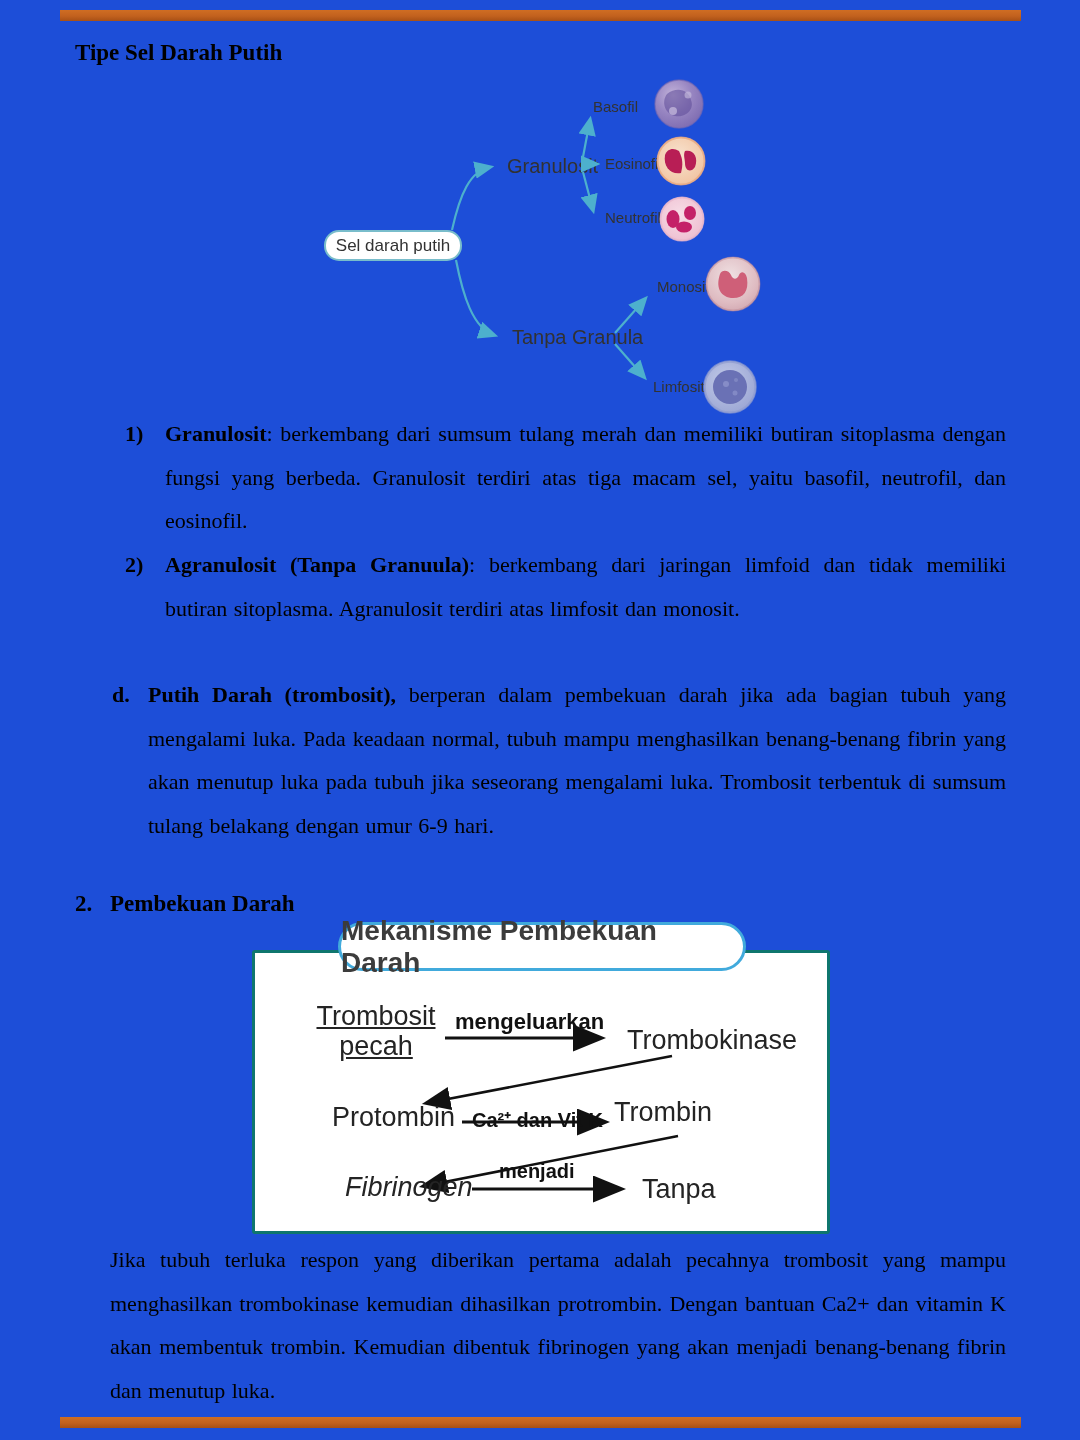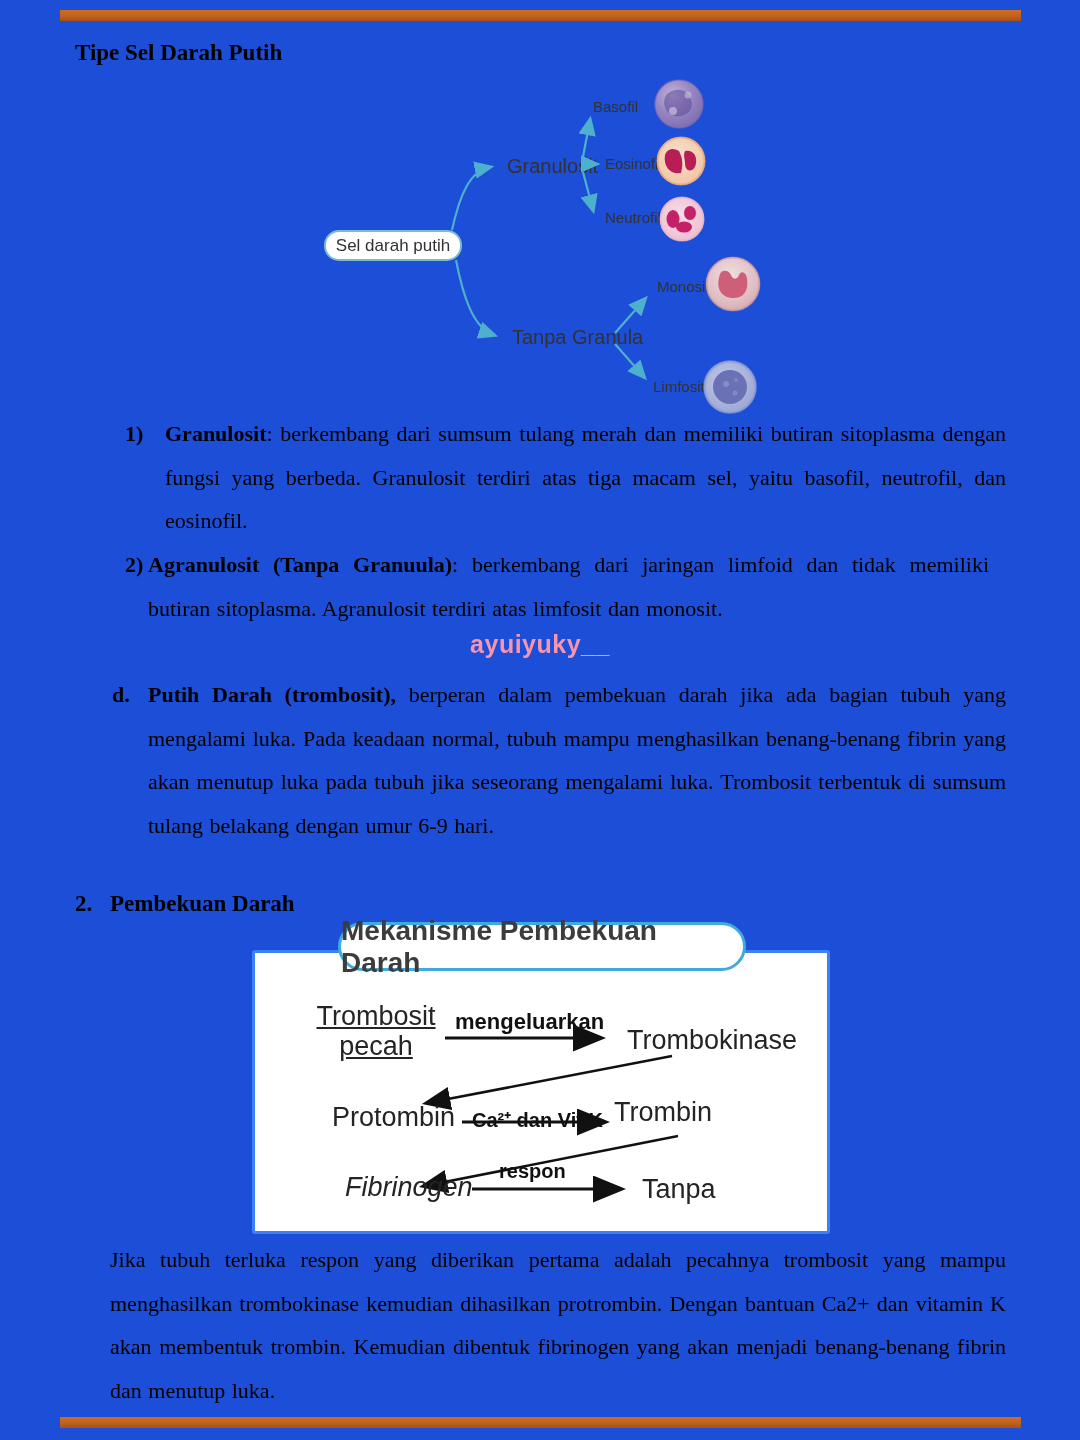--- a/index.html
+++ b/index.html
@@ -34,21 +34,21 @@
     position:absolute; left:0; width:100%; top:630px; text-align:center;
     font-family:"Liberation Sans",sans-serif; font-weight:bold; font-size:25px;
     color:#f595ae; letter-spacing:0.5px;
   }
   .sec-num   { position:absolute; font-weight:bold; font-size:23px; }
   .sec-title { position:absolute; font-weight:bold; font-size:23px; }
 
   
   .mech-box {
     position:absolute; left:252px; top:950px; width:572px; height:278px;
-    border:3px solid #3b82f6; border-radius:3px; background:#fff;
+    border:3px solid #0f766e; border-radius:3px; background:#fff;
     font-family:"Liberation Sans",sans-serif;
   }
   .mech-pill {
     position:absolute; left:83px; top:-31px; width:402px; height:43px;
     border:3px solid #41aadc; border-radius:26px; background:#fff;
     display:flex; align-items:center; justify-content:center;
     font-size:28px; font-weight:600; color:#3c3c3c; z-index:2;
   }
   .mech-arrows { position:absolute; left:0; top:0; }
   .mech-label {
@@ -155,23 +155,22 @@
       <circle cx="5" cy="6" r="2.5" fill="#8d94cc" opacity="0.7"></circle>
       <circle cx="6" cy="-7" r="2" fill="#8d94cc" opacity="0.6"></circle>
       <circle r="25.5" fill="none" stroke="#8f9bd0" stroke-width="2.5" opacity="0.7"></circle>
     </g>
   </svg>
 
   <div class="list-num" style="left:125px; top:412px;">1)</div>
   <div class="body-block" style="left:165px; top:412px; width:841px;"><b>Granulosit</b><span>: berkembang dari sumsum tulang merah dan memiliki butiran sitoplasma dengan fungsi yang berbeda. Granulosit terdiri atas tiga macam sel, yaitu basofil, neutrofil, dan eosinofil.</span></div>
 
   <div class="list-num" style="left:125px; top:543px;">2)</div>
-  <div class="body-block" style="left:148px; top:543px; width:841px;font-family:Liberation Serif, serif;"><b>Agranulosit (Tanpa Granuula)</b><span>: berkembang dari jaringan limfoid dan tidak memiliki butiran sitoplasma. Agranulosit terdiri atas limfosit dan monosit.</span></div>
-
-  <div class="watermark">ayuiyuky__</div>
+  <div class="body-block" style="left:165px; top:543px; width:841px;font-family:Liberation Serif, serif;"><b>Agranulosit (Tanpa Granuula)</b><span>: berkembang dari jaringan limfoid dan tidak memiliki butiran sitoplasma. Agranulosit terdiri atas limfosit dan monosit.</span></div>
+
 
   <div class="list-num" style="left:112px; top:673px;">d.</div>
   <div class="body-block" style="left:148px; top:673px; width:858px;"><b>Putih Darah (trombosit),</b><span> berperan dalam pembekuan darah jika ada bagian tubuh yang mengalami luka. Pada keadaan normal, tubuh mampu menghasilkan benang-benang fibrin yang akan menutup luka pada tubuh jika seseorang mengalami luka. Trombosit terbentuk di sumsum tulang belakang dengan umur 6-9 hari.</span></div>
 
   <div class="sec-num" style="left:75px; top:891px;">2.</div>
   <div class="sec-title" style="left:110px; top:891px;">Pembekuan Darah</div>
 
   <div class="mech-box">
     <div class="mech-pill">
       <span>Mekanisme Pembekuan Darah</span>
@@ -192,21 +191,21 @@
 
     <div class="mech-label mech-from-block" style="left:48px; top:48px; width:146px;text-decoration:underline;">Trombosit pecah</div>
     <div class="mech-arrow-label" style="left:200px; top:56px; font-size:22px;">mengeluarkan</div>
     <div class="mech-label" style="left:372px; top:72px;">Trombokinase</div>
 
     <div class="mech-label" style="left:77px; top:149px;">Protombin</div>
     <div class="mech-arrow-label" style="left:217px; top:153px; font-size:20px;">Ca²⁺ dan Vit K</div>
     <div class="mech-label" style="left:359px; top:144px;">Trombin</div>
 
     <div class="mech-label" style="left:90px; top:219px;font-style:italic;">Fibrinogen</div>
-    <div class="mech-arrow-label" style="left:244px; top:207px; font-size:20px;">respon</div>
+    <div class="mech-arrow-label" style="left:244px; top:207px; font-size:20px;">menjadi</div>
     <div class="mech-label" style="left:387px; top:221px;">Tanpa</div>
   </div>
 
   <div class="body-block" style="left:110px; top:1238px; width:896px;">Jika tubuh terluka respon yang diberikan pertama adalah pecahnya trombosit yang mampu menghasilkan trombokinase kemudian dihasilkan protrombin. Dengan bantuan Ca2+ dan vitamin K akan membentuk trombin. Kemudian dibentuk fibrinogen yang akan menjadi benang-benang fibrin dan menutup luka.</div>
 
   <div class="accent-bar bottom"></div>
 
 </div>
 
 </body></html>

